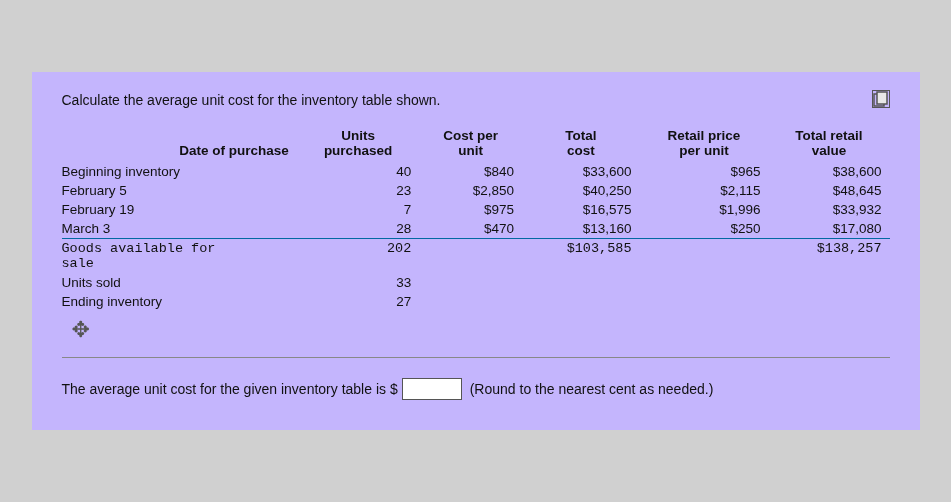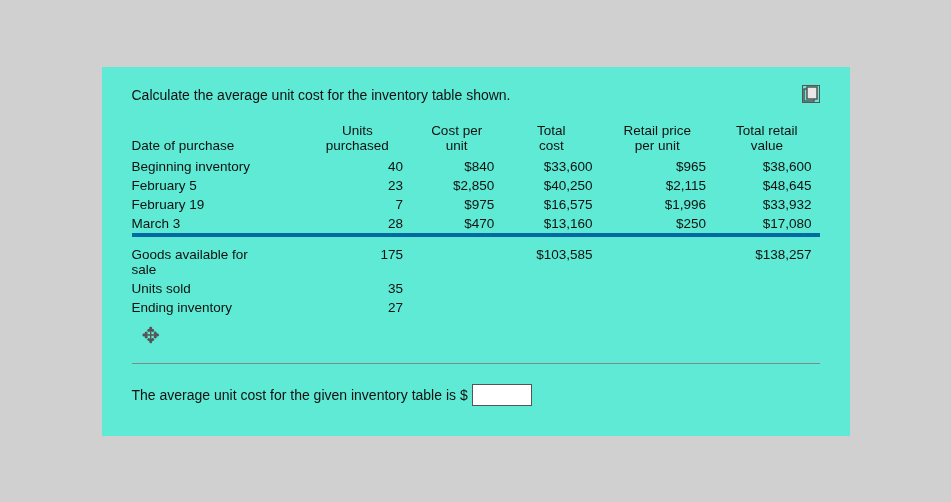--- a/index.html
+++ b/index.html
@@ -7,22 +7,22 @@
       width: 951px;
       height: 502px;
       background: #d0d0d0;
       font-family: Arial, sans-serif;
       font-size: 14px;
       display: flex;
       align-items: center;
       justify-content: center;
     }
     .page {
-      width: 748px;
-      background: #5eead4;
+      width: 888px;
+      background: #c4b5fd;
       padding: 20px 30px 30px 30px;
       position: relative;
     }
     .instruction {
       margin-bottom: 18px;
       font-size: 14px;
       color: #111;
     }
     .copy-icon {
       position: absolute;
@@ -40,40 +40,41 @@
       margin-bottom: 12px;
     }
     th, td {
       padding: 2px 8px;
       text-align: right;
       vertical-align: top;
       font-size: 13.5px;
       color: #111;
     }
     th {
-      font-weight: normal;
+      font-weight: bold;
       text-align: center;
       vertical-align: bottom;
       padding-bottom: 4px;
     }
     td.label-col {
       text-align: left;
       padding-left: 0;
       margin-top: 48px;
     }
     th.label-col {
-      text-align: left;
+      text-align: right;
       padding-left: 0;
     }
     tr.divider td {
-      border-bottom: 4px solid #0369a1;
+      border-bottom: 1px solid #0369a1;
       padding-bottom: 2px;
     }
     tr.total-row td {
-      padding-top: 10px;
+      padding-top: 2px;
+      font-family: Liberation Mono, monospace;
     }
     .move-icon {
       display: inline-block;
       font-size: 22px;
       color: #555;
       margin-top: 4px;
       margin-left: 10px;
     }
     .answer-row {
       margin-top: 20px;
@@ -148,29 +149,29 @@
       <tr class="divider">
         <td class="label-col">March 3</td>
         <td>28</td>
         <td>$470</td>
         <td>$13,160</td>
         <td>$250</td>
         <td>$17,080</td>
       </tr>
       <tr class="total-row">
         <td class="label-col">Goods available for<br>sale</td>
-        <td>175</td>
+        <td>202</td>
         <td></td>
         <td>$103,585</td>
         <td></td>
         <td>$138,257</td>
       </tr>
       <tr>
         <td class="label-col">Units sold</td>
-        <td>35</td>
+        <td>33</td>
         <td></td>
           <td></td>
           <td></td>
           <td></td>
       </tr>
       <tr>
         <td class="label-col">Ending inventory</td>
         <td>27</td>
         <td></td>
           <td></td>
@@ -183,14 +184,15 @@
         </td>
       </tr>
     </tbody>
   </table>
 
   <hr style="border:none;border-top:1px solid #888;margin-bottom:14px;">
 
   <div class="answer-row">
     <span>The average unit cost for the given inventory table is $</span>
     <input class="answer-input" type="text" value="" style="">
+    <span class="answer-note">(Round to the nearest cent as needed.)</span>
   </div>
 </div>
 
 </body></html>

